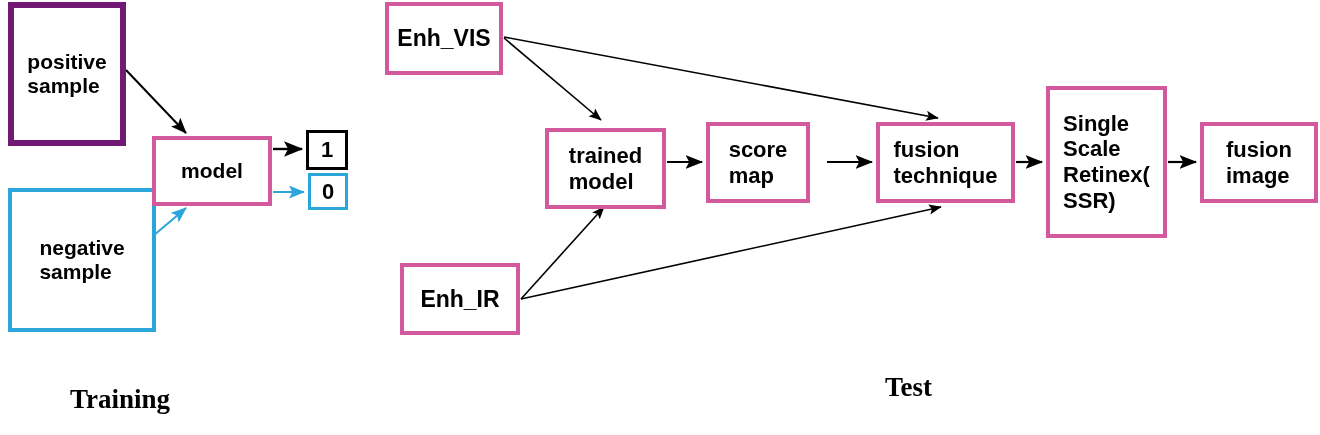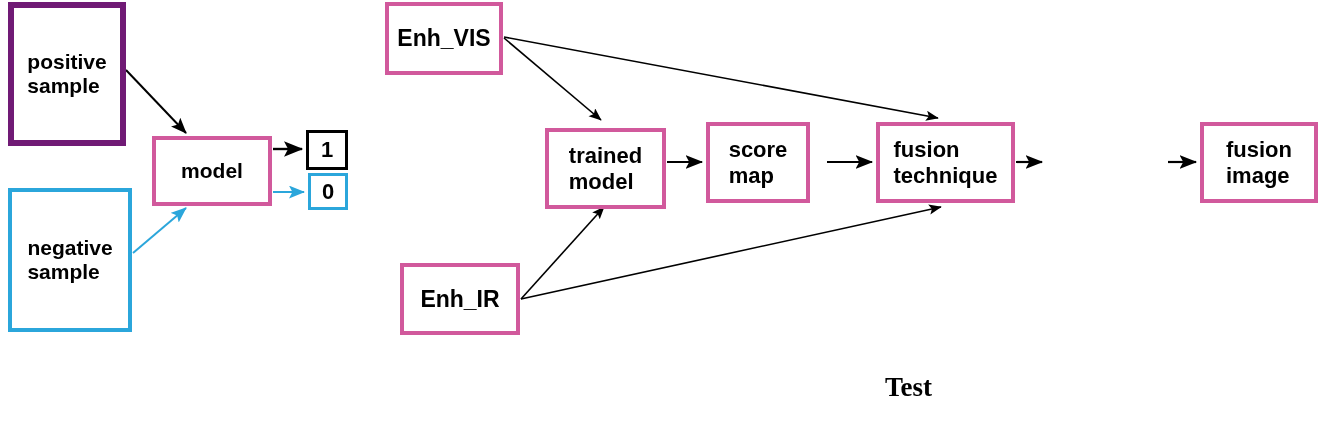--- a/index.html
+++ b/index.html
@@ -89,21 +89,21 @@
     <line x1="827" y1="162" x2="872" y2="162" stroke="#000000" stroke-width="2.2" marker-end="url(#arrow-black)"></line>
 
     <line x1="1016" y1="162" x2="1042" y2="162" stroke="#000000" stroke-width="2.2" marker-end="url(#arrow-black)"></line>
 
     <line x1="1168" y1="162" x2="1196" y2="162" stroke="#000000" stroke-width="2.2" marker-end="url(#arrow-black)"></line>
   </svg>
 
   <div class="node dark" style="left:8px;  top:2px;   width:118px; height:144px; font-size:21px;">positive
 sample</div>
 
-  <div class="node cyan" style="left:8px;  top:188px; width:124px; height:144px; font-size:21px;">negative
+  <div class="node cyan" style="left:8px;  top:188px; width:148px; height:144px; font-size:21px;">negative
 sample</div>
 
   <div class="node pink" style="left:152px; top:136px; width:120px; height:70px; font-size:21px;">model</div>
 
   <div class="node thin-dark" style="left:306px; top:130px; width:42px; height:40px; font-size:22px;">1</div>
 
   <div class="node thin-cyan" style="left:308px; top:173px; width:40px; height:37px; font-size:22px;">0</div>
 
   <div class="node pink" style="left:385px; top:2px;   width:118px; height:73px; font-size:23px;">Enh_VIS</div>
 
@@ -111,20 +111,25 @@
 
   <div class="node pink" style="left:545px; top:128px; width:121px; height:81px; font-size:22px;">trained
 model</div>
 
   <div class="node pink" style="left:706px; top:122px; width:104px; height:81px; font-size:22px;">score
 map</div>
 
   <div class="node pink" style="left:876px; top:122px; width:139px; height:81px; font-size:22px;">fusion
 technique</div>
 
+  <div class="node pink" style="left:1046px; top:86px; width:121px; height:152px; font-size:22px;">Single
+Scale
+Retinex(
+SSR)</div>
 
   <div class="node pink" style="left:1200px; top:122px; width:118px; height:81px; font-size:22px;">fusion
 image</div>
 
+  <div class="phase-label" style="left:70px; top:384px; font-size:27px;">Training</div>
 
   <div class="phase-label" style="left:885px; top:372px; font-size:27px;">Test</div>
 
 </div>
 
 </body></html>

